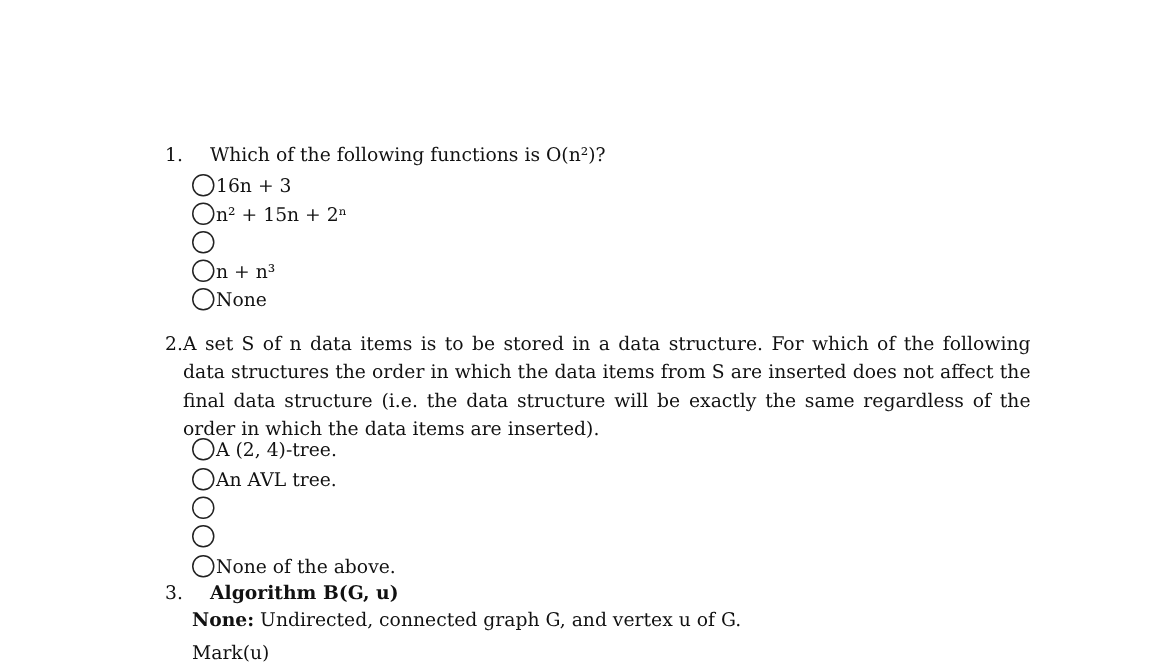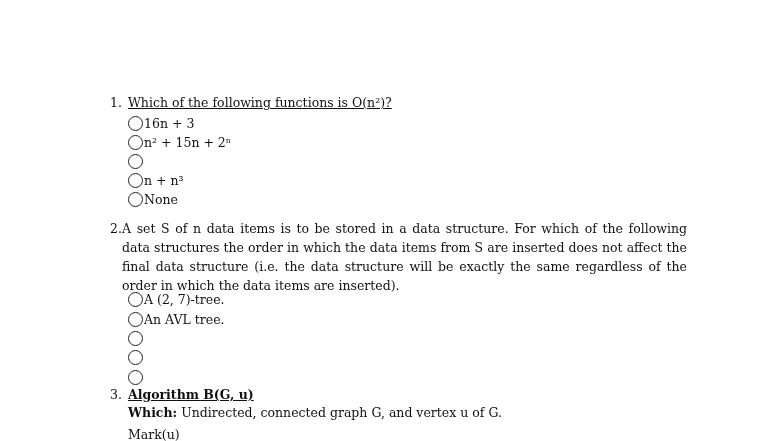--- a/index.html
+++ b/index.html
@@ -1,20 +1,20 @@
 <!DOCTYPE html>
 <html><head>
 <meta charset="utf-8">
 <style>
   html, body { margin: 0; padding: 0; background: #ffffff; }
   body { width: 784px; height: 441px; overflow: hidden; position: relative;
          font-family: "DejaVu Serif", "Liberation Serif", serif; color: #111; font-size: 12.5px; }
   .abs { position: absolute; white-space: nowrap; line-height: 16px; }
   .qnum { position: absolute; left: 110px; }
-  .qtext { position: absolute; left: 128px; text-decoration: underline; }
+  .qtext { position: absolute; left: 140px; }
   .para { position: absolute; left: 122px; width: 565px; white-space: normal; text-align: justify; line-height: 19px; }
   .opt { position: absolute; left: 128px; display: flex; align-items: center; height: 18px; justify-content: flex-end; }
   .radio { width: 15px; height: 15px; border: 1.3px solid #222; border-radius: 50%; box-sizing: border-box; margin-right: 1px; background: #fff; cursor: pointer; }
   .bold { font-weight: bold; }
 </style>
 </head>
 <body>
 
 <div>
   <span class="abs qnum" style="top:95px">1.</span>
@@ -40,38 +40,39 @@
     <span>None</span>
   </div>
 </div>
 
 <div>
   <span class="abs qnum" style="top:221px">2.</span>
   <div class="para" style="top:219px">A set S of n data items is to be stored in a data structure. For which of the following data structures the order in which the data items from S are inserted does not affect the final data structure (i.e. the data structure will be exactly the same regardless of the order in which the data items are inserted).</div>
 
   <div class="opt" style="top:290px">
     <span class="radio"></span>
-    <span>A (2, 7)-tree.</span>
+    <span>A (2, 4)-tree.</span>
   </div>
   <div class="opt" style="top:310px">
     <span class="radio"></span>
     <span>An AVL tree.</span>
   </div>
   <div class="opt" style="top:329px">
     <span class="radio"></span>
   </div>
   <div class="opt" style="top:348px">
     <span class="radio"></span>
   </div>
   <div class="opt" style="top:368px">
     <span class="radio"></span>
+    <span>None of the above.</span>
   </div>
 </div>
 
 <div>
   <span class="abs qnum" style="top:387px">3.</span>
   <span class="abs qtext bold" style="top:387px">Algorithm B(G, u)</span>
   <div class="abs" style="top:405px; left:128px">
-    <span class="bold">Which:</span>
+    <span class="bold">None:</span>
     <span>Undirected, connected graph G, and vertex u of G.</span>
   </div>
   <span class="abs" style="top:427px; left:128px">Mark(u)</span>
 </div>
 
 </body></html>

